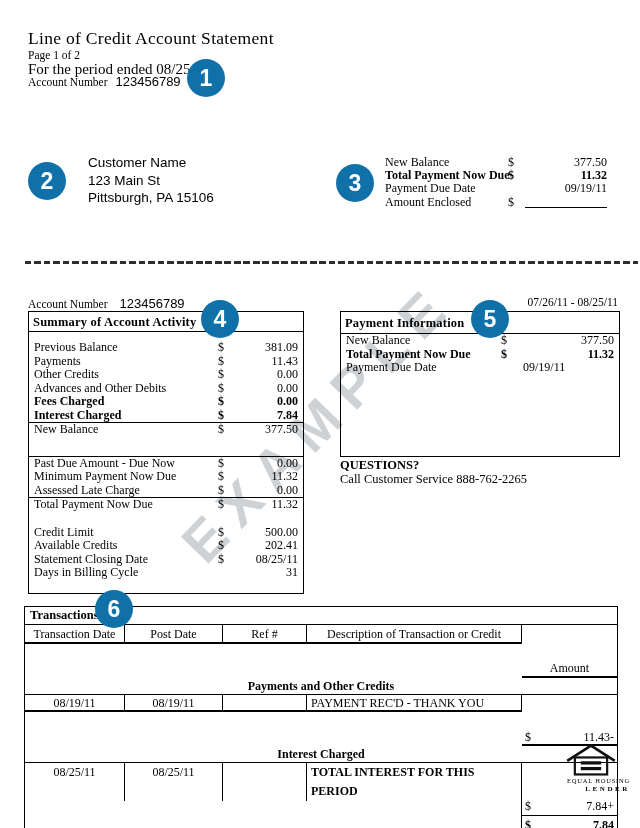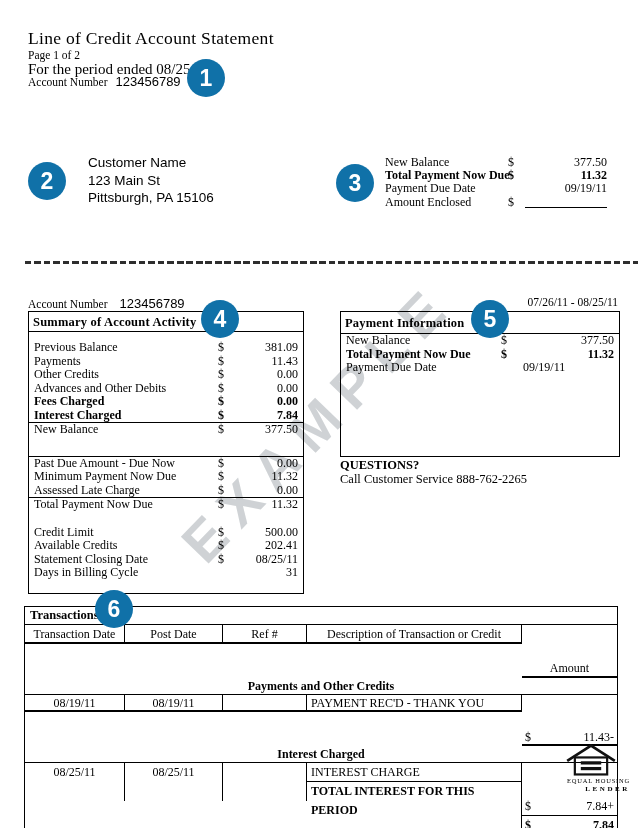--- a/index.html
+++ b/index.html
@@ -291,21 +291,20 @@
         <span>$</span>
         <span class="av">11.43-</span>
       </div>
     </div>
     <div class="tband">Interest Charged</div>
     <div class="trow">
       <div class="tc w1 tall">08/25/11</div>
       <div class="tc w2 tall">08/25/11</div>
       <div class="tc w3 tall"></div>
       <div class="tc w4 stack">
-        <div class="sub first left">INTEREST CHARGE</div>
         <div class="sub left b">TOTAL INTEREST  FOR THIS PERIOD</div>
       </div>
       <div class="tc w5 stack">
         <div class="sub first amt">
           <span>$</span>
           <span class="av">7.84+</span>
         </div>
         <div class="sub amt b">
           <span>$</span>
           <span class="av">7.84</span>

